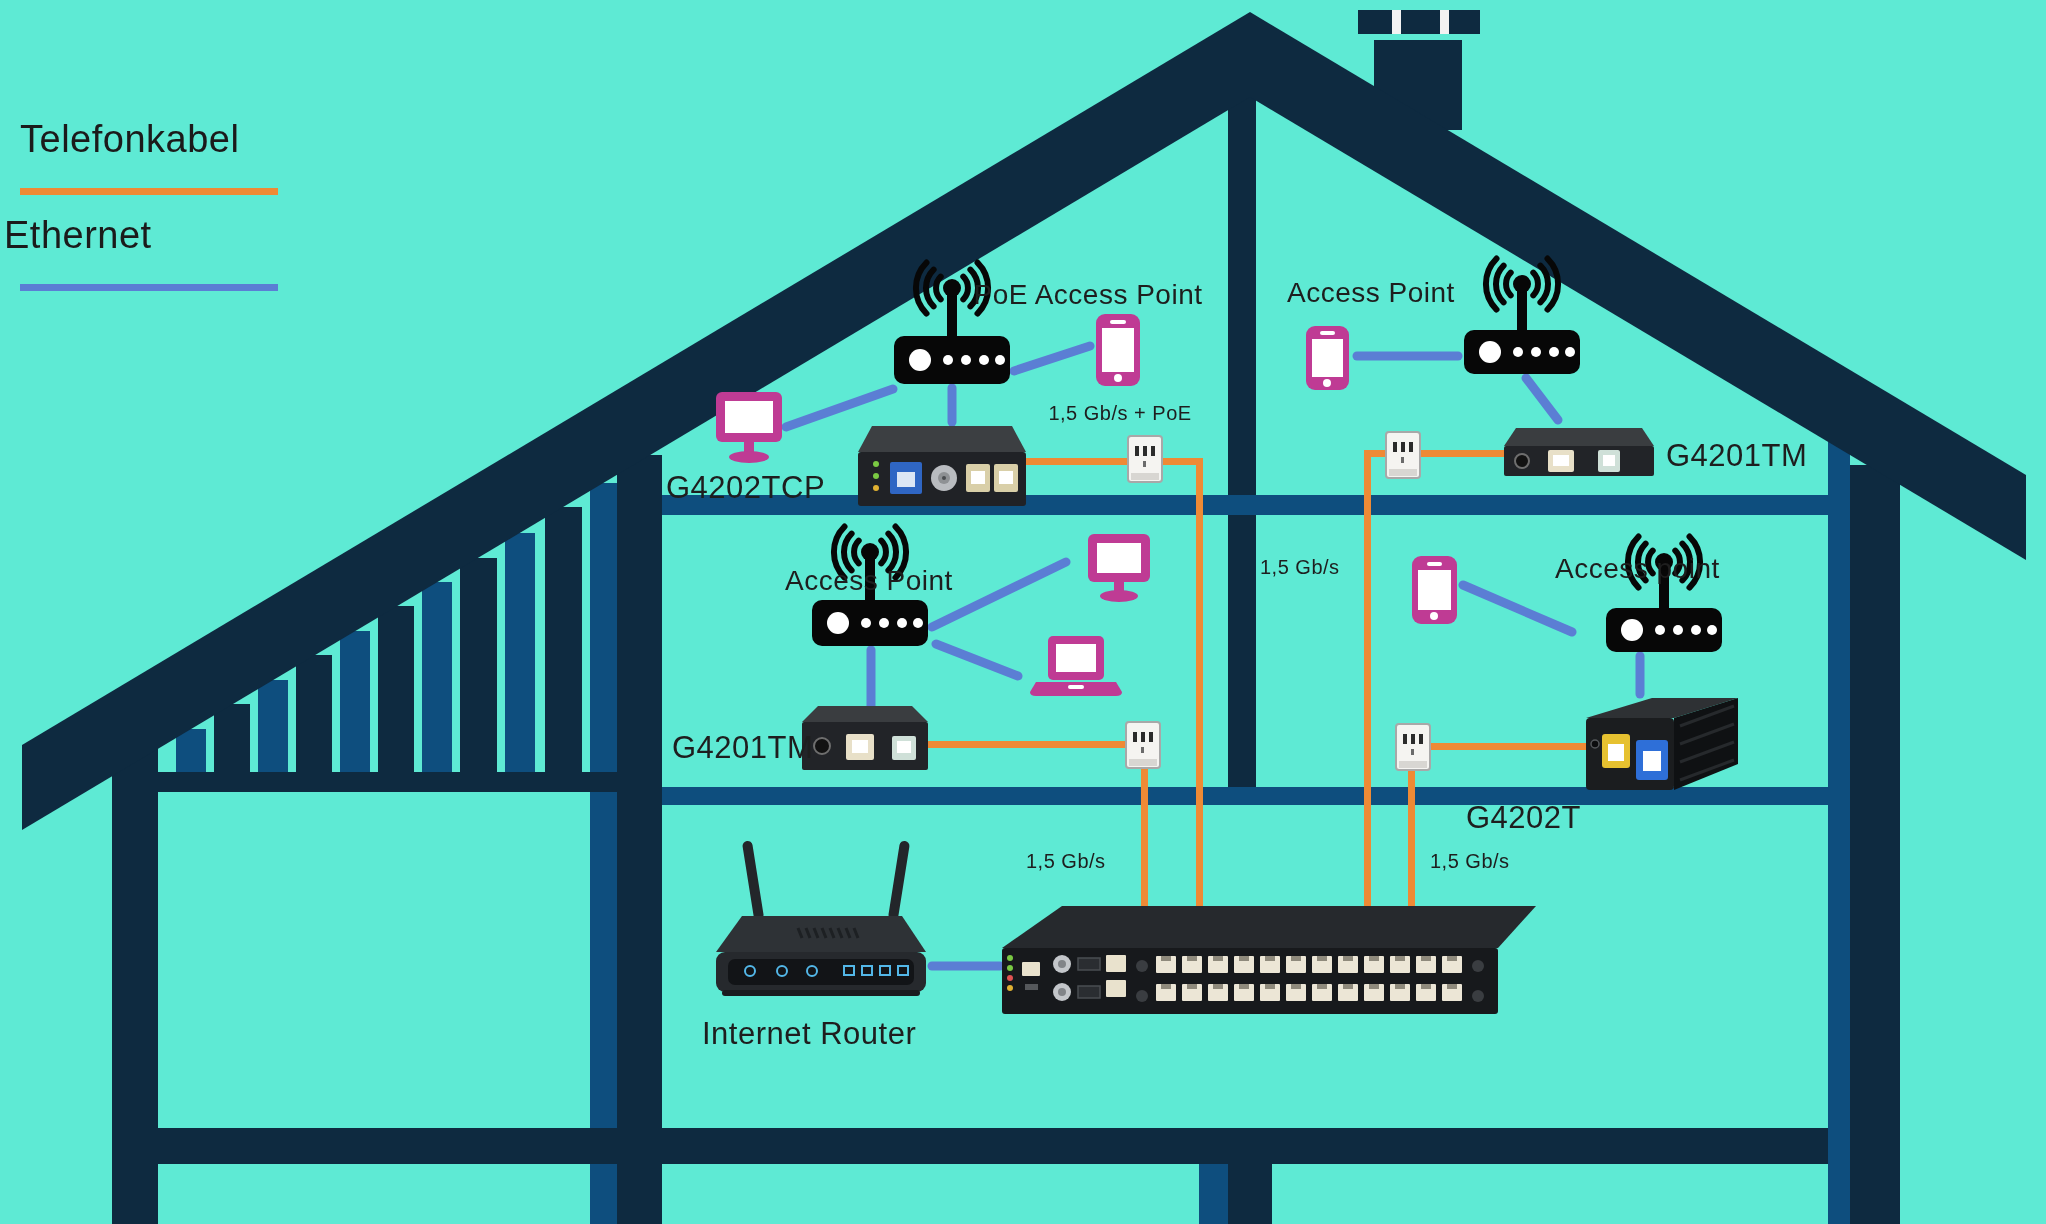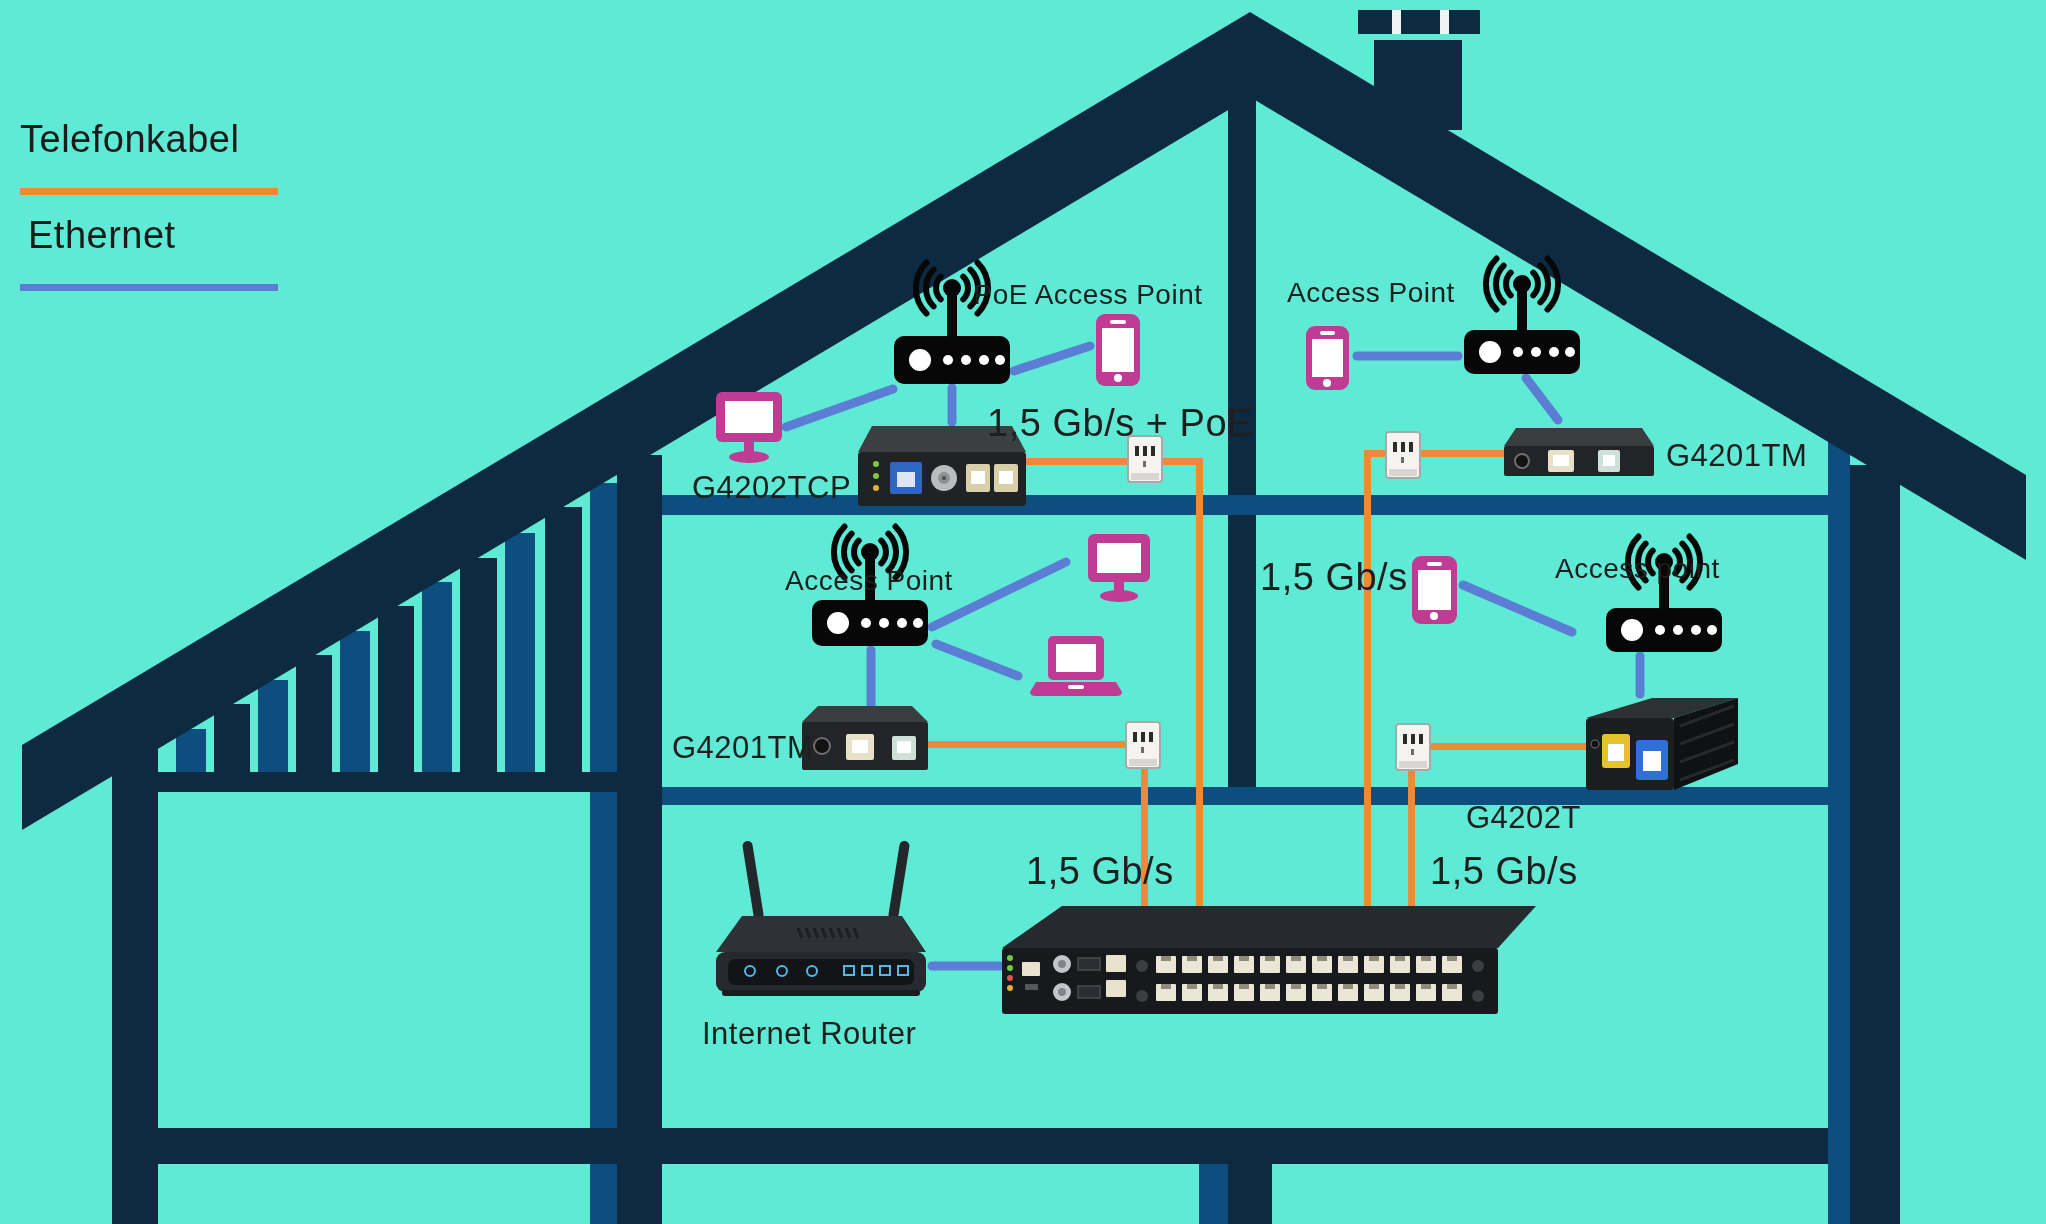--- a/index.html
+++ b/index.html
@@ -4,21 +4,21 @@
 <style>
   html,body{margin:0;padding:0;background:#f2f2f2;}
   .stage{position:relative;width:2046px;height:1224px;background:#5eead4;overflow:hidden;
          font-family:"Liberation Sans", sans-serif;color:#1e1e1e;}
   .stage svg{position:absolute;left:0;top:0;}
   .lbl{position:absolute;white-space:nowrap;color:#1e1e1e;font-weight:500;letter-spacing:.5px;}
   .legend-text{font-size:38px;font-weight:500;color:#1b1b1b;}
   .legend-bar{position:absolute;height:7px;width:258px;}
   .room-title{font-size:28px;margin-top:31px;}
   .dev-label{font-size:31px;}
-  .speed{font-size:38px;}
+  .speed{font-size:20px;}
   .caption{font-size:31px;text-align:right;}
   .ctr{transform:translateX(-50%);}
 </style>
 </head>
 <body>
 
 <div class="stage">
 
 <svg width="2046" height="1224" viewBox="0 0 2046 1224">
 
@@ -413,27 +413,27 @@
       </g>
     </g>
     <circle cx="1478" cy="966" r="6" fill="#3a3d41"></circle>
     <circle cx="1478" cy="996" r="6" fill="#3a3d41"></circle>
   </g>
 </svg>
 
   <div>
     <div class="lbl legend-text" style="left:20px;top:118px">Telefonkabel</div>
     <div class="legend-bar" style="left:20px;top:188px;background:#ee8a35"></div>
-    <div class="lbl legend-text" style="left:28px;top:214px">Ethernet</div>
+    <div class="lbl legend-text" style="left:4px;top:214px">Ethernet</div>
     <div class="legend-bar" style="left:20px;top:284px;background:#5b7ed4"></div>
   </div>
 
   <div class="lbl room-title ctr" style="left:1088px;top:248px">PoE Access Point</div>
   <div class="lbl speed ctr" style="left:1120px;top:402px">1,5 Gb/s + PoE</div>
-  <div class="lbl dev-label" style="left:692px;top:470px">G4202TCP</div>
+  <div class="lbl dev-label" style="left:666px;top:470px">G4202TCP</div>
 
   <div class="lbl room-title" style="left:1287px;top:246px">Access Point</div>
   <div class="lbl dev-label" style="left:1666px;top:438px">G4201TM</div>
 
   <div class="lbl room-title" style="left:785px;top:534px">Access Point</div>
   <div class="lbl dev-label" style="left:672px;top:730px">G4201TM</div>
 
   <div class="lbl speed" style="left:1260px;top:556px">1,5 Gb/s</div>
   <div class="lbl room-title" style="left:1555px;top:522px">Access point</div>
   <div class="lbl dev-label" style="left:1466px;top:800px">G4202T</div>

